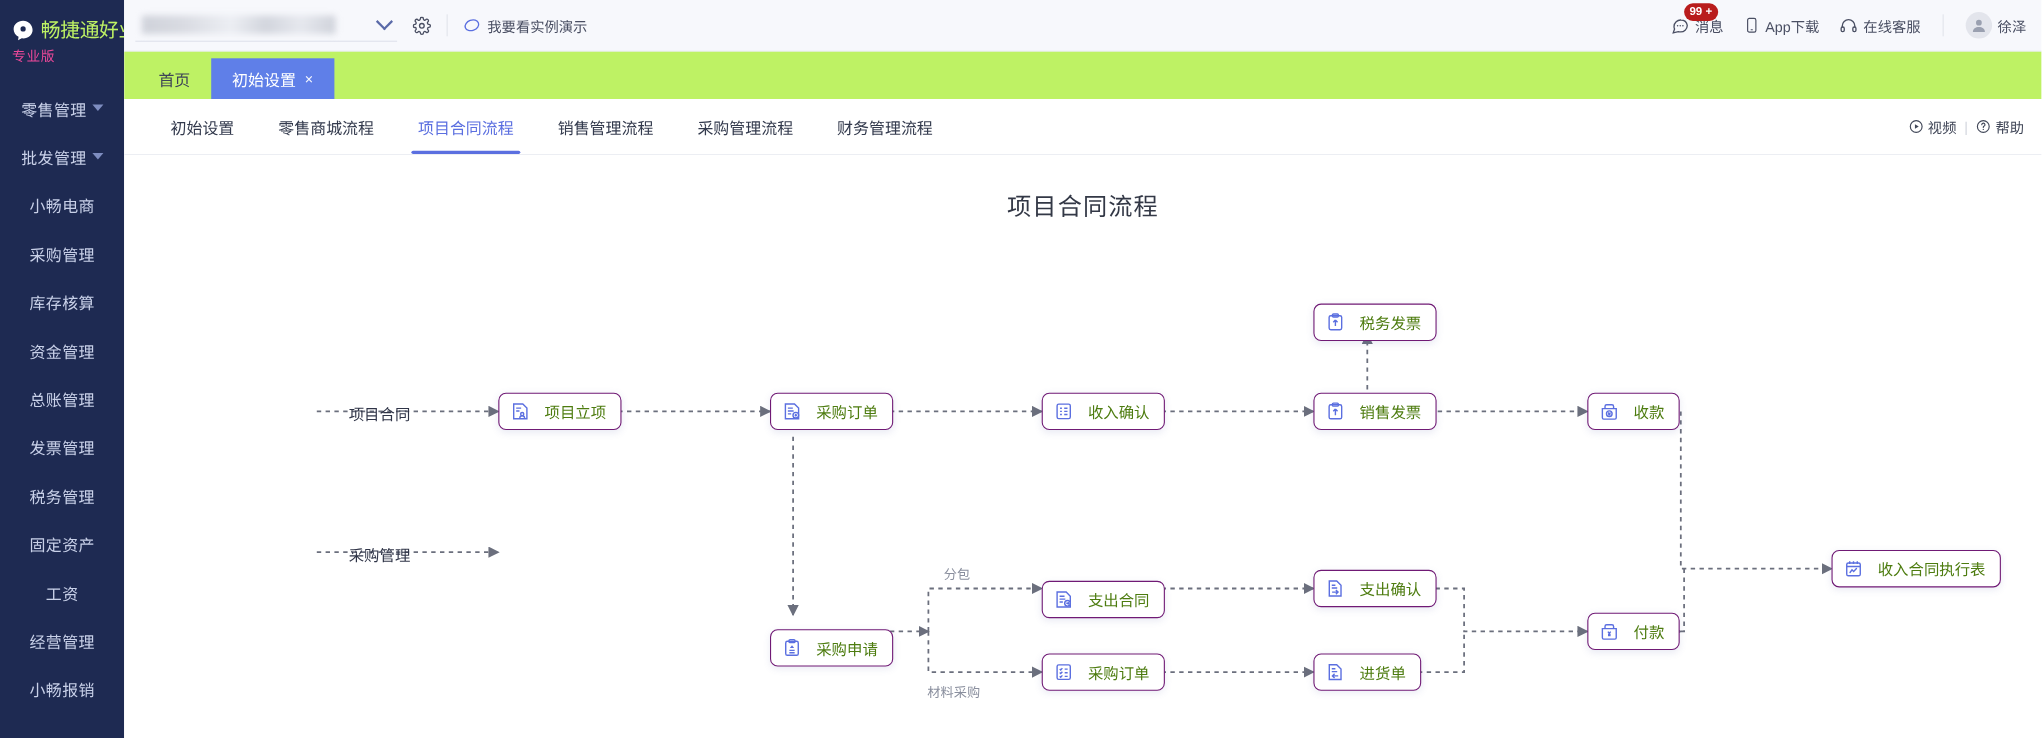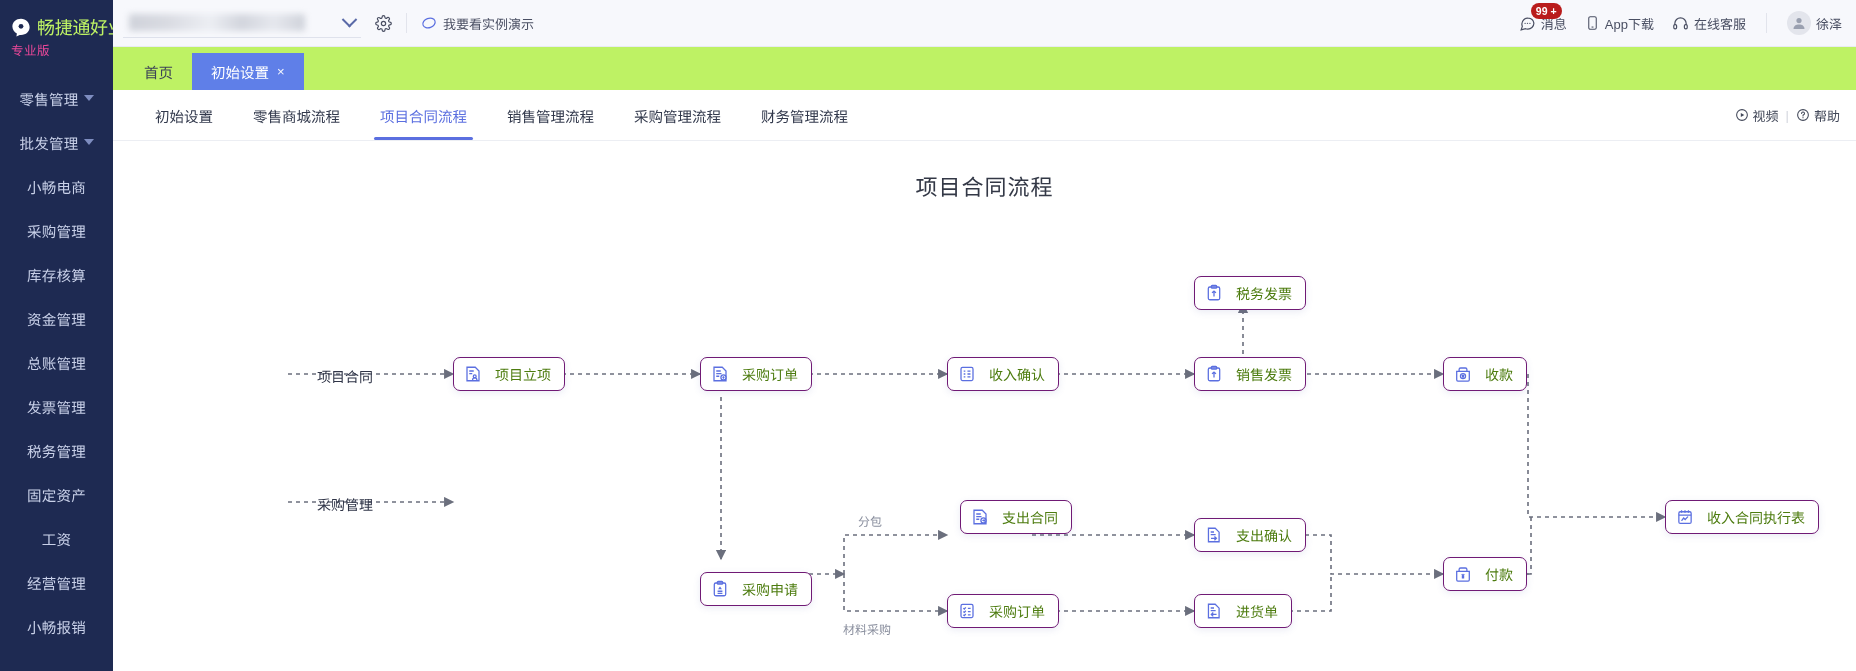--- a/index.html
+++ b/index.html
@@ -466,21 +466,21 @@
           <svg viewBox="0 0 24 24" width="18" height="18" fill="none" stroke="#5b6fe0" stroke-width="1.7">
             <rect x="4.4" y="4" width="15.2" height="17" rx="2"></rect>
             <rect x="8.4" y="2" width="7.2" height="3.6" rx="1.2"></rect>
             <path d="M12 8.8l2.6 3.4H9.4z" fill="#5b6fe0" stroke="none"></path>
             <path d="M8.8 15h6.4M8.8 17.8h6.4"></path>
           </svg>
         </span>
         <span>采购申请</span>
       </div>
 
-      <div class="fnode" style="left:834px; top:359px;margin-left:13px;">
+      <div class="fnode" style="left:834px; top:387px;">
         <span class="ic">
           <svg viewBox="0 0 24 24" width="18" height="18" fill="none" stroke="#5b6fe0" stroke-width="1.7">
             <path d="M4 3h11l5 5v13H4z"></path>
               <path d="M7 8h6M7 11.5h7M7 15h4"></path>
             <circle cx="16.6" cy="16.6" r="3.4" fill="#fff"></circle>
             <path d="M15.1 16.6h3M16.9 15.2l1.4 1.4-1.4 1.4"></path>
           </svg>
         </span>
         <span>支出合同</span>
       </div>

